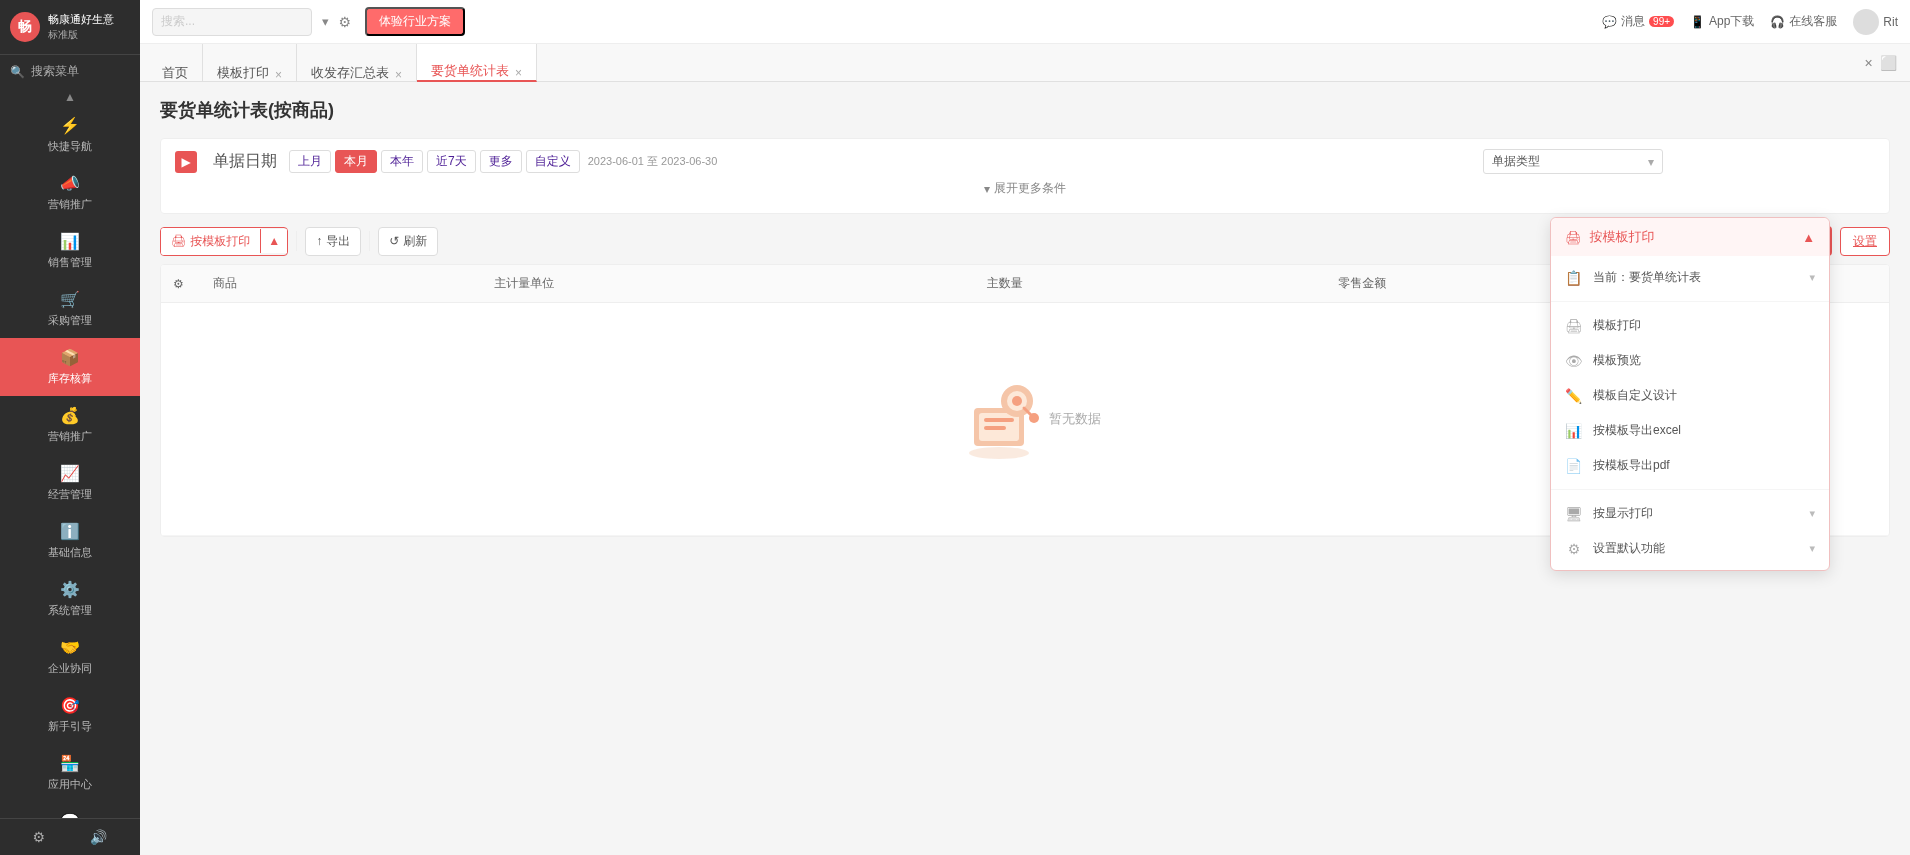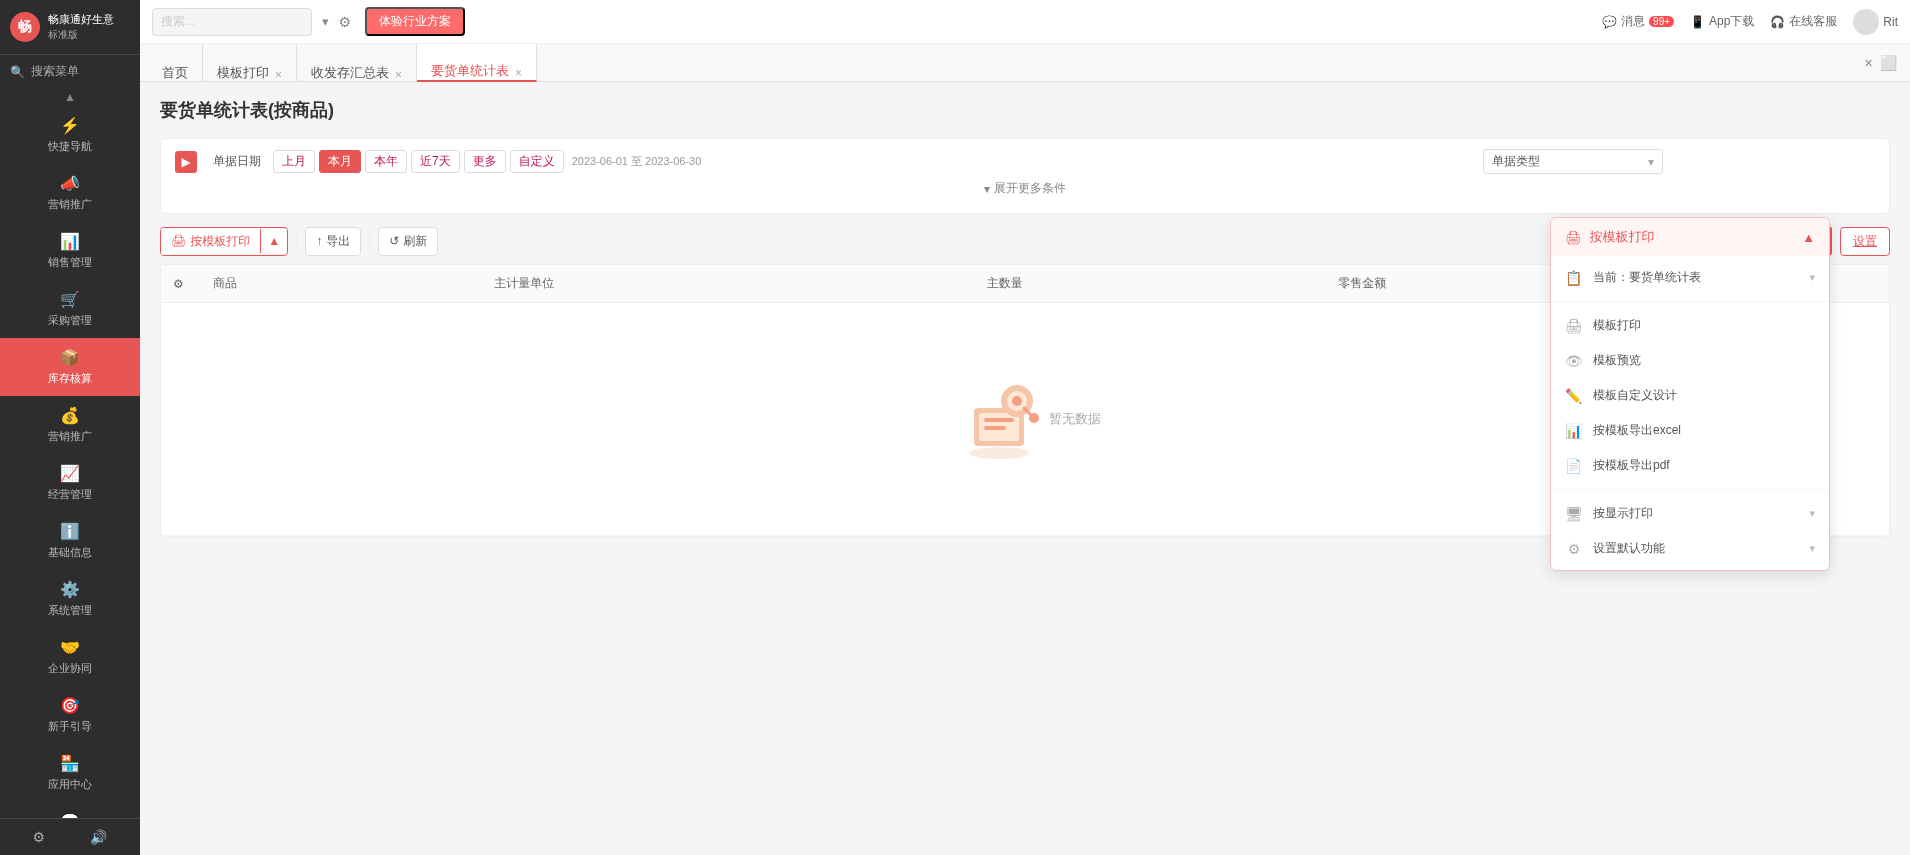--- a/index.html
+++ b/index.html
@@ -41,23 +41,23 @@
     .tab-expand { margin-left: auto; display: flex; align-items: center; padding: 0 12px; gap: 8px; }
     .tab-expand-btn { background: none; border: none; cursor: pointer; color: #888; font-size: 14px; }
 
     
     .page-content { flex: 1; overflow-y: auto; padding: 16px 20px; position: relative; }
     .page-title { font-size: 18px; font-weight: bold; color: #333; margin-bottom: 16px; }
 
     
     .filter-bar { background: #fff; border: 1px solid #eee; border-radius: 4px; padding: 10px 14px; margin-bottom: 12px; }
     .filter-row { display: flex; align-items: center; gap: 12px; flex-wrap: wrap; }
-    .filter-label { color: #555; font-size: 12px; white-space: nowrap; }
+    .filter-label { color: #555; font-size: 16px; white-space: nowrap; }
     .filter-date-group { display: flex; align-items: center; gap: 4px; }
-    .filter-btn { padding: 2px 8px; border-radius: 3px; font-size: 12px; cursor: pointer; border: 1px solid #ddd; background: #fff; color: #be185d; }
+    .filter-btn { padding: 2px 8px; border-radius: 3px; font-size: 12px; cursor: pointer; border: 1px solid #ddd; background: #fff; color: #4c1d95; }
     .filter-btn.active { background: #e85555; color: white; border-color: #e85555; }
     .filter-date-range { font-size: 11px; color: #999; margin-left: 4px; }
     .filter-select { display: flex; align-items: center; gap: 4px; border: 1px solid #ddd; padding: 3px 8px; border-radius: 3px; cursor: pointer; min-width: 180px; font-size: 12px; color: #555; }
     .filter-select-arrow { color: #aaa; }
     .expand-more { display: flex; align-items: center; justify-content: center; gap: 4px; color: #888; font-size: 12px; cursor: pointer; padding: 6px; }
 
     
     .data-table { width: 100%; background: #fff; border: 1px solid #eee; border-radius: 4px; overflow: hidden; }
     .data-table table { width: 100%; border-collapse: collapse; }
     .data-table thead th { background: #fafafa; padding: 10px 12px; text-align: left; font-size: 12px; color: #666; border-bottom: 1px solid #eee; font-weight: 500; }

